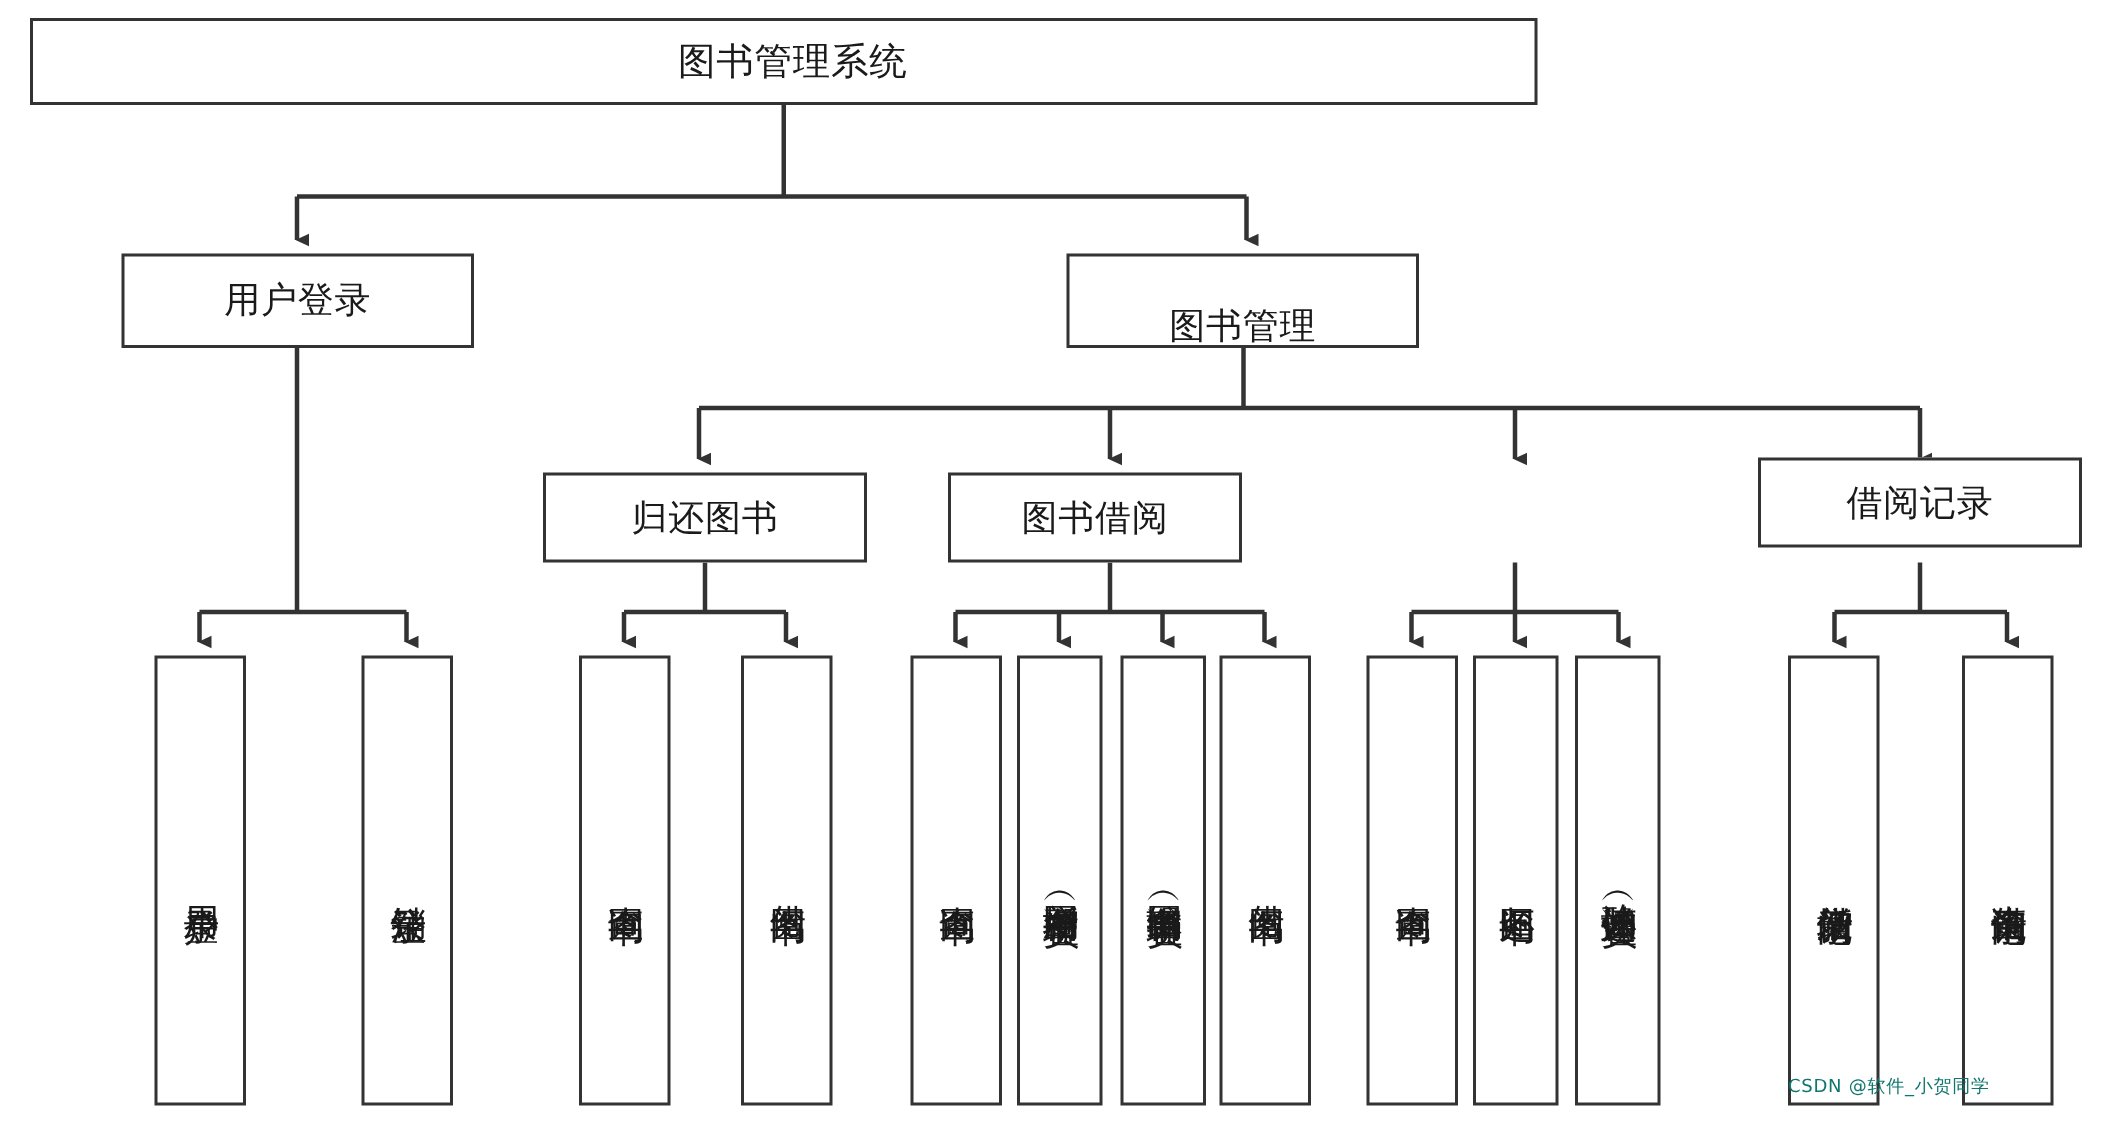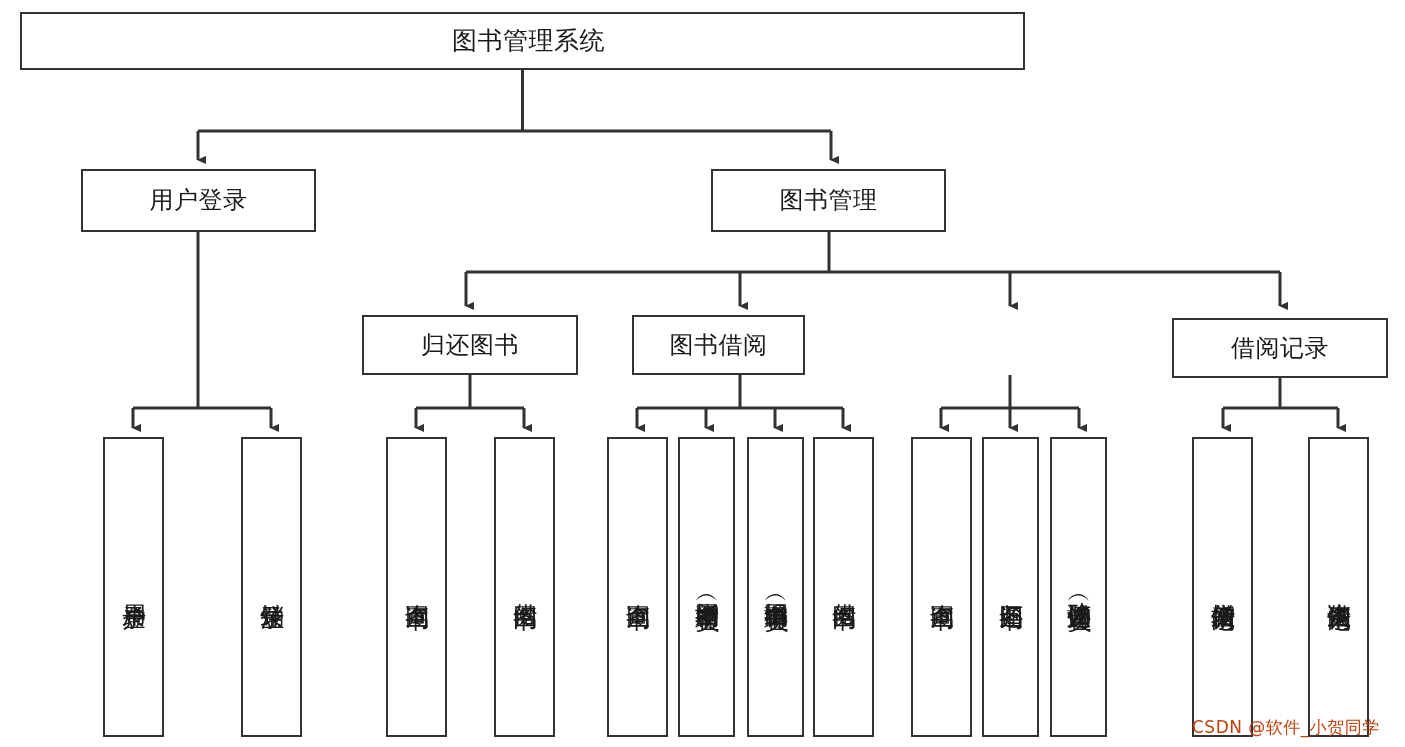--- a/index.html
+++ b/index.html
@@ -55,22 +55,22 @@
     text-align: center;
   }
   .node-v .vtext {
     writing-mode: vertical-rl;
     text-orientation: upright;
     display: block;
     max-height: 100%;
   }
   .watermark {
     position: absolute;
-    color: #c2410c;
-    font-size: 17px;
+    color: #0f766e;
+    font-size: 12px;
     letter-spacing: 0.5px;
     white-space: nowrap;
     user-select: none;
   }
 </style>
 </head>
 <body>
 
 <div id="canvas">
 
@@ -126,31 +126,31 @@
     </g>
   </svg>
 
   <div class="node node-h node-root" style="left:20px; top:12px; width:1005px; height:58px;padding-left:12px;">
     <span>图书管理系统</span>
   </div>
 
   <div class="node node-h" style="left:81px; top:169px; width:235px; height:63px;">
     <span>用户登录</span>
   </div>
-  <div class="node node-h" style="left:711px; top:169px; width:235px; height:63px;">
+  <div class="node node-h" style="left:711px; top:169px; width:235px; height:63px;align-items:flex-end;">
     <span>图书管理</span>
   </div>
 
   <div class="node node-h" style="left:362px; top:315px; width:216px; height:60px;">
     <span>归还图书</span>
   </div>
-  <div class="node node-h" style="left:632px; top:315px; width:173px; height:60px;">
+  <div class="node node-h" style="left:632px; top:315px; width:196px; height:60px;">
     <span>图书借阅</span>
   </div>
-  <div class="node node-h" style="left:1172px; top:318px; width:216px; height:60px;">
+  <div class="node node-h" style="left:1172px; top:305px; width:216px; height:60px;">
     <span>借阅记录</span>
   </div>
 
   <div class="node node-v" style="left:103px; top:437px; width:61px; height:300px;">
     <span class="vtext">用户登录</span>
   </div>
   <div class="node node-v" style="left:241px; top:437px; width:61px; height:300px;">
     <span class="vtext">注销登录</span>
   </div>
 

